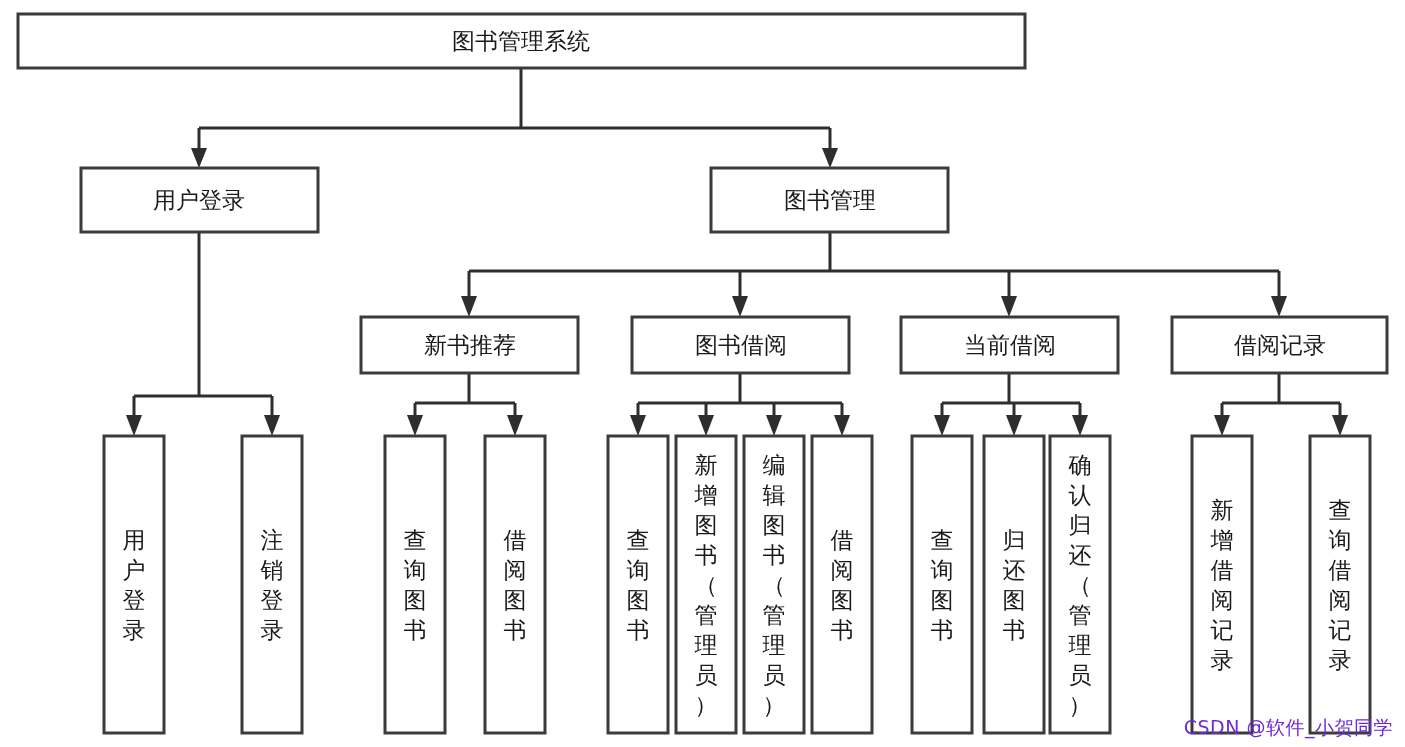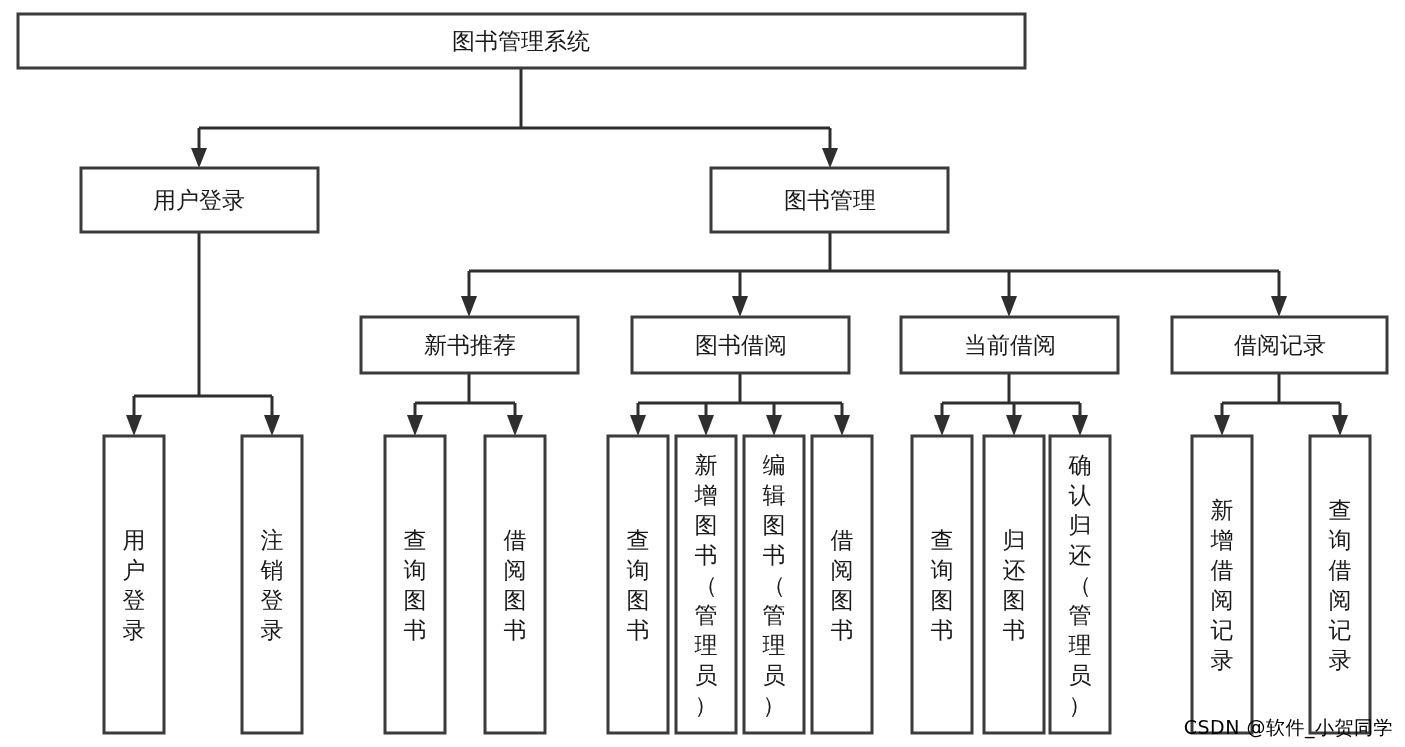--- a/index.html
+++ b/index.html
@@ -45,21 +45,21 @@
   .arrow-head {
     fill: #2e2e2e;
     stroke: none;
   }
   .watermark {
     position: absolute;
     right: 12px;
     bottom: 6px;
     font-family: "DejaVu Sans", "Liberation Sans", sans-serif;
     font-size: 19px;
-    color: #000000;
+    color: #6d28d9;
     white-space: nowrap;
     letter-spacing: 0.5px;
     pointer-events: none;
   }
 </style>
 </head>
 <body>
 
 <svg id="diagram" viewBox="0 0 1405 747" xmlns="http://www.w3.org/2000/svg">
 

